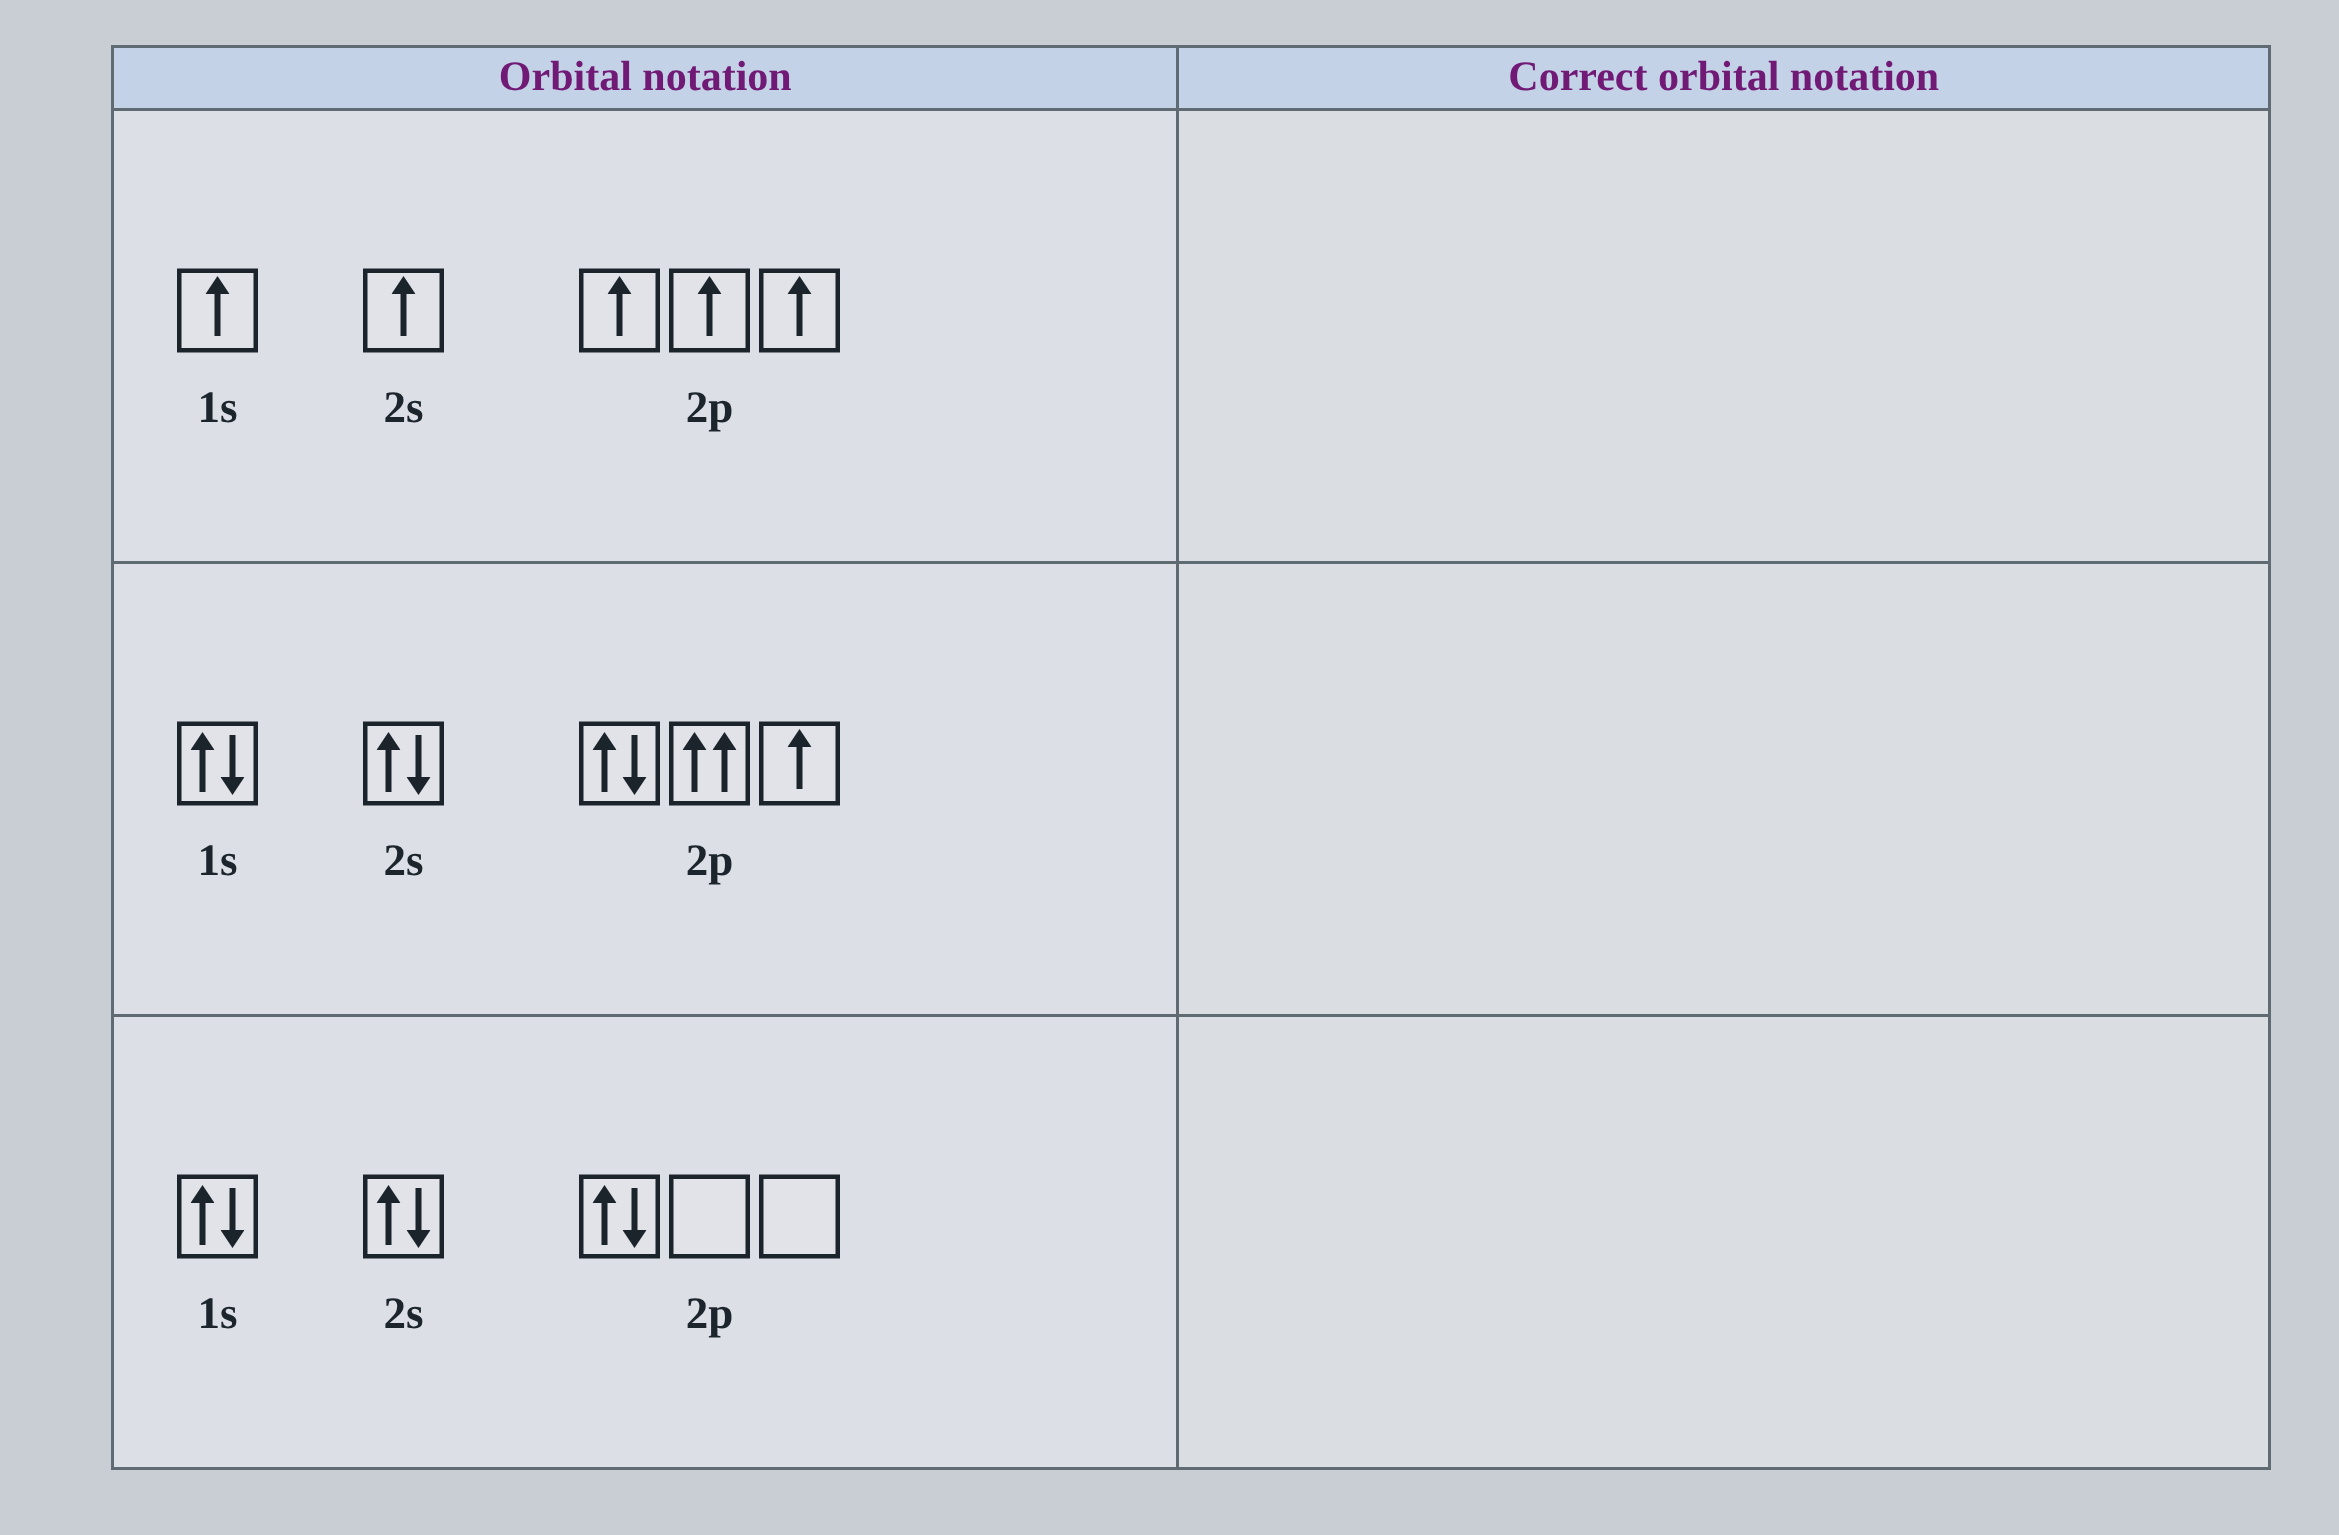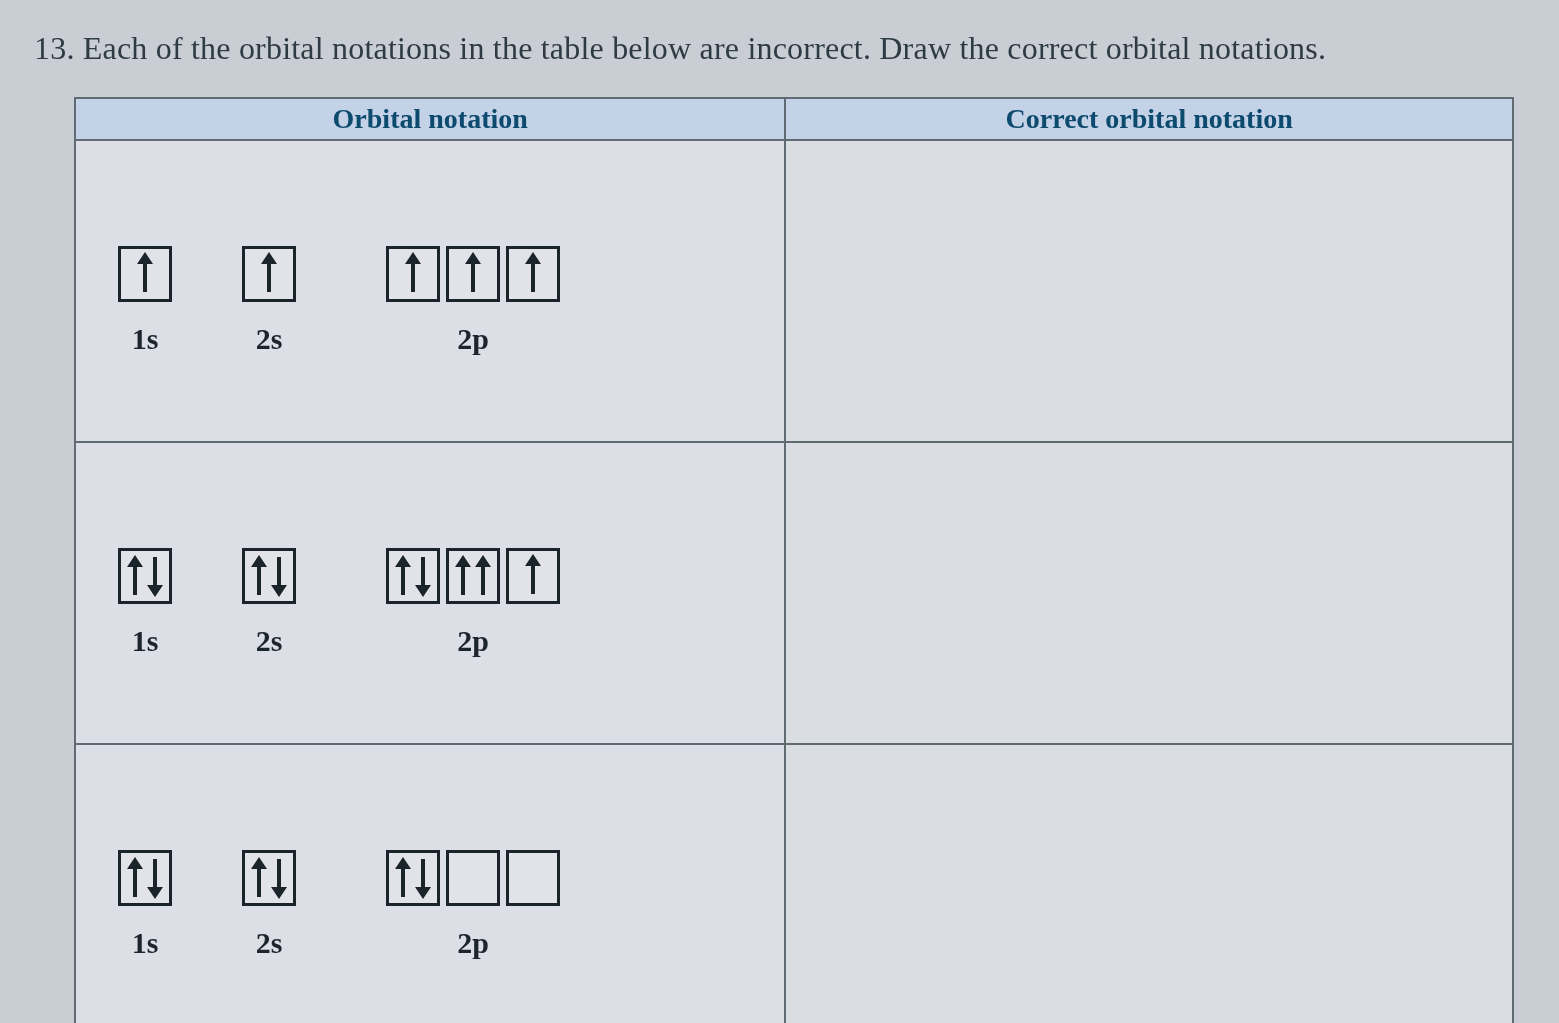--- a/index.html
+++ b/index.html
@@ -31,21 +31,21 @@
     margin-left: 40px;
     background: #dcdfe5;
   }
   table.orbital th, table.orbital td {
     border: 2px solid #5f6a72;
   }
   table.orbital th {
     background: #c4d2e7;
     font-size: 28px;
     font-weight: bold;
-    color: #0c4a6e;
+    color: #701a75;
     padding: 4px 10px;
     text-align: center;
     font-family: Georgia, serif;
   }
   th.incorrect-col { width: 700px; }
   th.correct-col { width: 740px; margin-left: 45px; }
   td.cell {
     height: 260px;
     vertical-align: middle;
     padding: 30px 20px 10px 20px;
@@ -104,24 +104,20 @@
   .arrow.up svg { }
   .arrow.down svg { }
   .two { display:flex; gap:2px; }
   .empty { }
 </style>
 </head>
 <body>
 
 <div class="page">
 
-  <div class="question-line">
-    <span class="qnum">13.</span>
-    <span>Each of the orbital notations in the table below are incorrect. Draw the correct orbital notations.</span>
-  </div>
 
   <table class="orbital">
     <thead>
       <tr>
         <th class="incorrect-col">Orbital notation</th>
         <th class="correct-col">Correct orbital notation</th>
       </tr>
     </thead>
     <tbody id="table-body">
     <tr>

